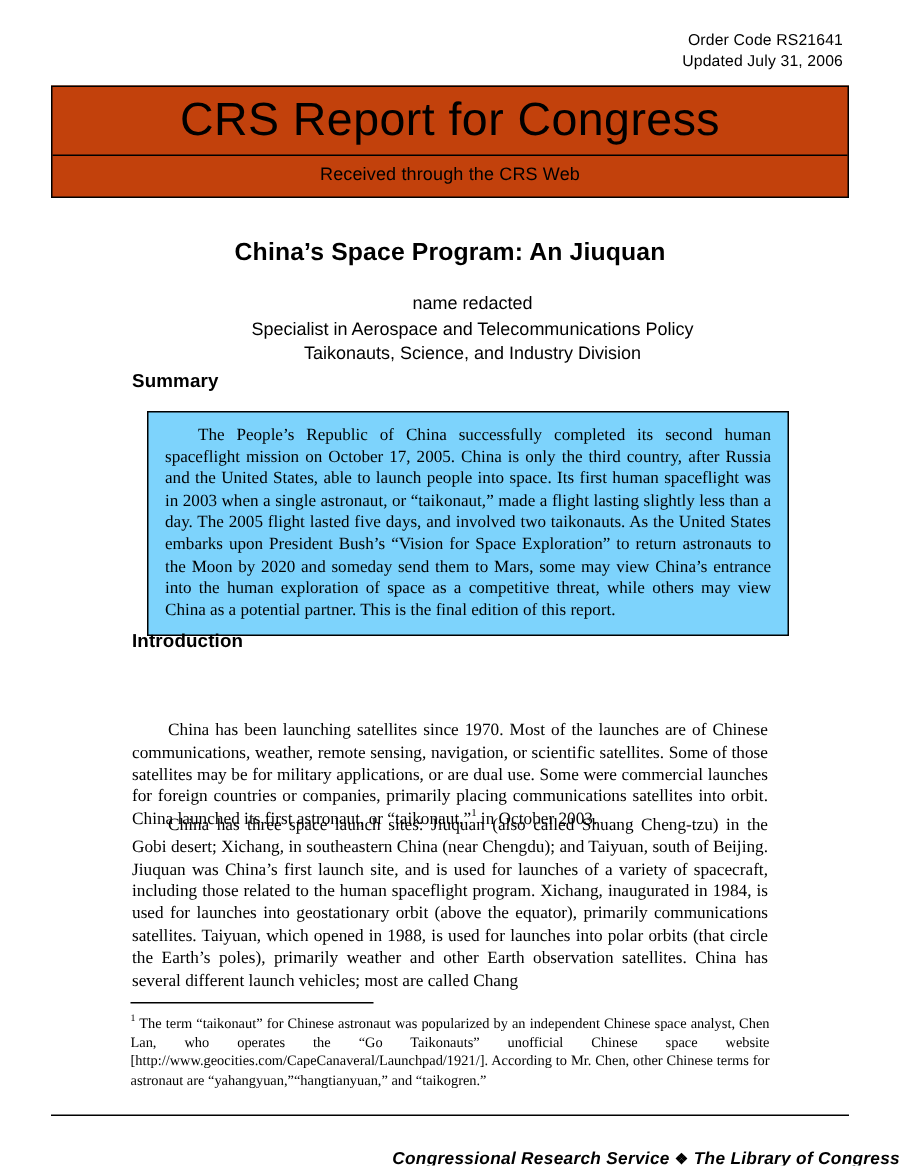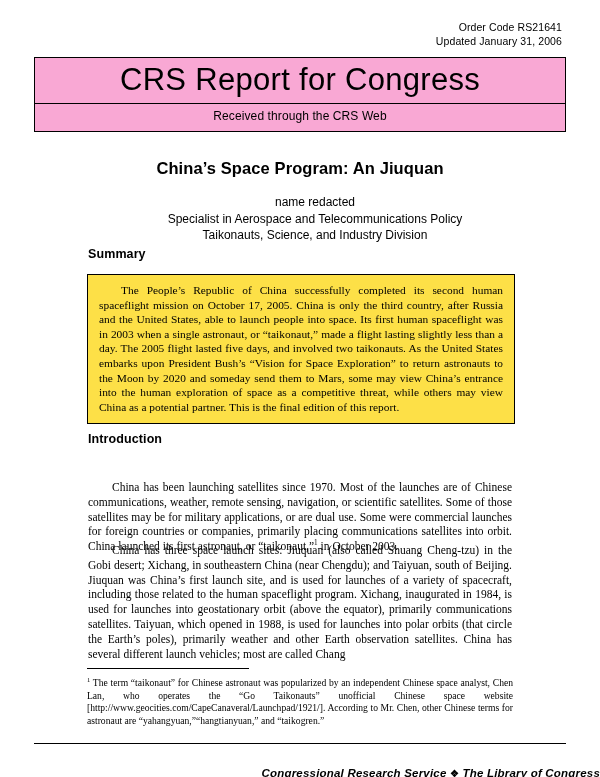--- a/index.html
+++ b/index.html
@@ -36,21 +36,21 @@
   }
 
   
   .banner {
     position: absolute;
     top: 57px;
     left: 34px;
     width: 532px;
     border: 1.4px solid #000;
     box-sizing: border-box;
-    background: #f9a8d4;
+    background: #c2410c;
   }
   .banner-title {
     font-family: "Liberation Sans", sans-serif;
     font-size: 31px;
     text-align: center;
     letter-spacing: 0.3px;
     padding: 4px 0 5px 0;
     line-height: 36px;
     font-weight: 400;
   }
@@ -96,32 +96,32 @@
   
   .section-head {
     position: absolute;
     left: 88px;
     font-family: "Liberation Sans", sans-serif;
     font-weight: bold;
     font-size: 12.5px;
     letter-spacing: 0.1px;
   }
   #summary-head { top: 247px; }
-  #intro-head   { top: 432px; }
+  #intro-head   { top: 420px; }
 
   
   .summary-box {
     position: absolute;
     top: 274px;
-    left: 87px;
+    left: 98px;
     width: 428px;
     border: 1.3px solid #000;
     box-sizing: border-box;
     padding: 8px 11px 9px 11px;
-    background: #fde047;
+    background: #7dd3fc;
   }
   .summary-box p {
     margin: 0;
     font-family: "Liberation Serif", serif;
     font-size: 11.4px;
     line-height: 14.6px;
     text-align: justify;
     text-indent: 22px;
     hyphens: none;
   }
@@ -194,21 +194,21 @@
   }
   .diamond { font-style: normal; font-size: 10px; }
 </style>
 </head>
 <body>
 
 <div class="page">
 
   <div class="order-block">
     <div>Order Code RS21641</div>
-    <div>Updated January 31, 2006</div>
+    <div>Updated July 31, 2006</div>
   </div>
 
   <div class="banner">
     <div class="banner-title">CRS Report for Congress</div>
     <div class="banner-rule"></div>
     <div class="banner-sub">Received through the CRS Web</div>
   </div>
 
   <div class="doc-title">China’s Space Program:  An Jiuquan</div>
 

